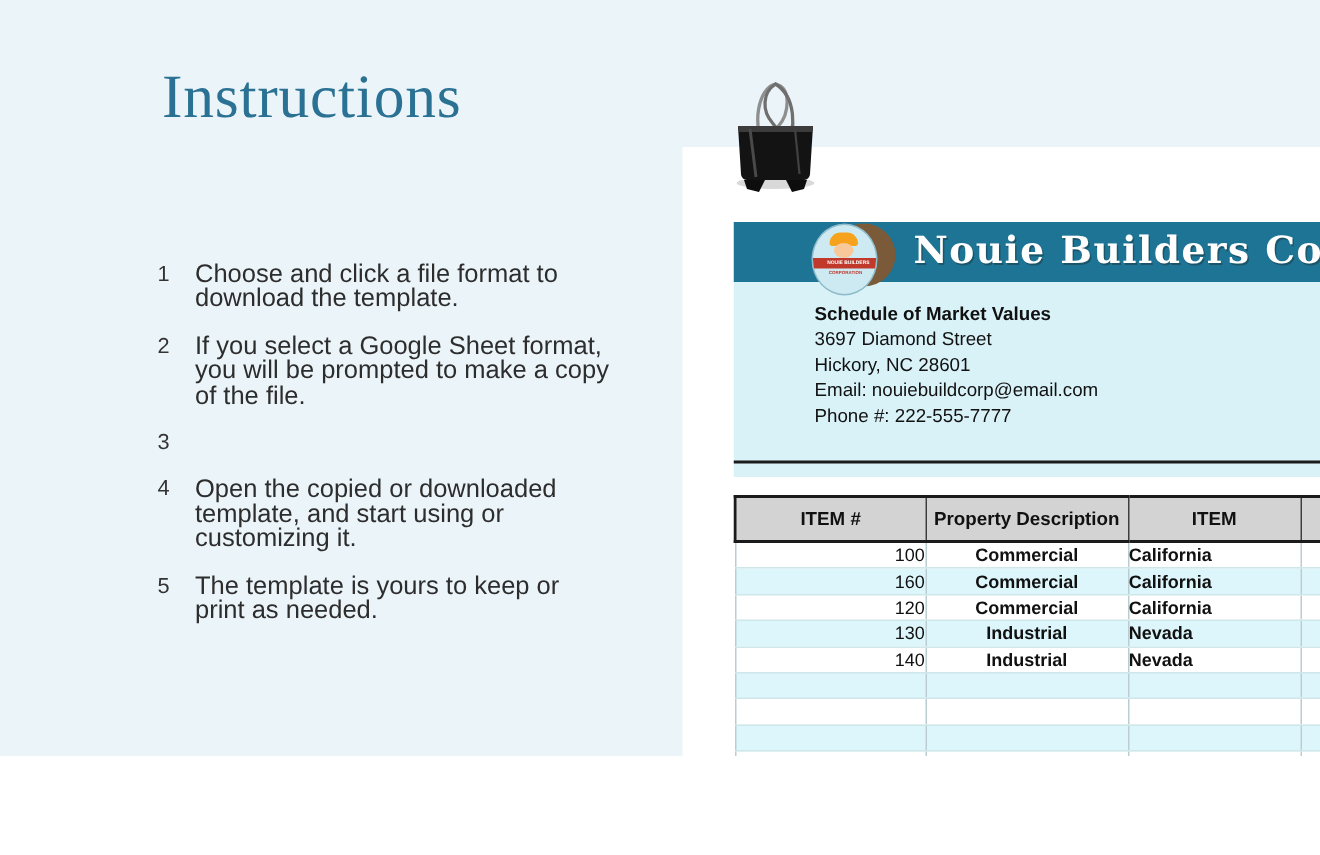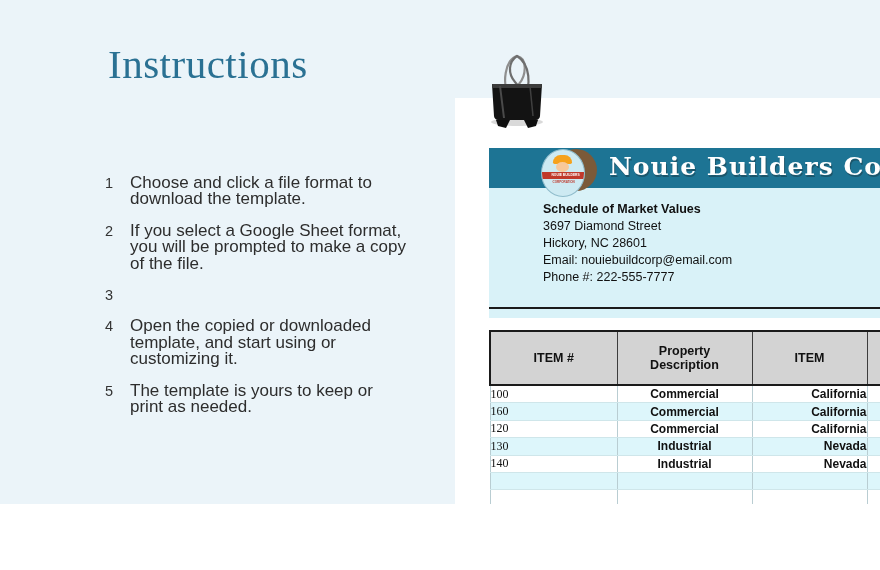--- a/index.html
+++ b/index.html
@@ -42,29 +42,29 @@
 
   .tpl-info{position:relative;height:130px;background:#d9f2f8;box-sizing:border-box;padding:13px 0 0 54px;}
   .info-line{font-size:12.5px;line-height:17px;color:#111;}
   .info-line.bold{font-weight:bold;}
   .info-rule{position:absolute;left:0;right:0;bottom:9px;height:2.5px;background:#1b1b1b;}
   .tpl-gap{height:12px;background:#ffffff;}
 
   table.mv{border-collapse:collapse;table-layout:fixed;width:520px;background:#fff;}
   table.mv th{background:#d3d3d3;height:28px;font-size:12.5px;font-weight:bold;color:#111;
     border-top:2.5px solid #1a1a1a;border-bottom:2px solid #1a1a1a;border-left:1.5px solid #3d3d3d;
-    text-align:center;padding:12px;}
+    text-align:center;padding:0;}
   table.mv th:first-child{border-left:2px solid #1a1a1a;}
   table.mv td{height:16.4px;font-size:12px;color:#111;border-left:1px solid #b9cdd2;
     border-bottom:1px solid #cfe6ea;padding:0;}
   table.mv td:first-child{border-left:1px solid #b9cdd2;}
   table.mv tr:nth-child(even) td{background:#ddf6fb;}
-  td.c-item{text-align:left;font-family:Liberation Serif, serif;}
+  td.c-item{text-align:right;}
   td.c-desc{font-weight:bold;padding-left:7px;text-align:center;}
-  td.c-state{font-weight:bold;text-align:right;}
+  td.c-state{font-weight:bold;text-align:left;}
 </style>
 </head>
 <body>
 
 <div class="canvas">
 
   <div class="page-title">Instructions</div>
 
   <div class="steps">
     <div class="step">

